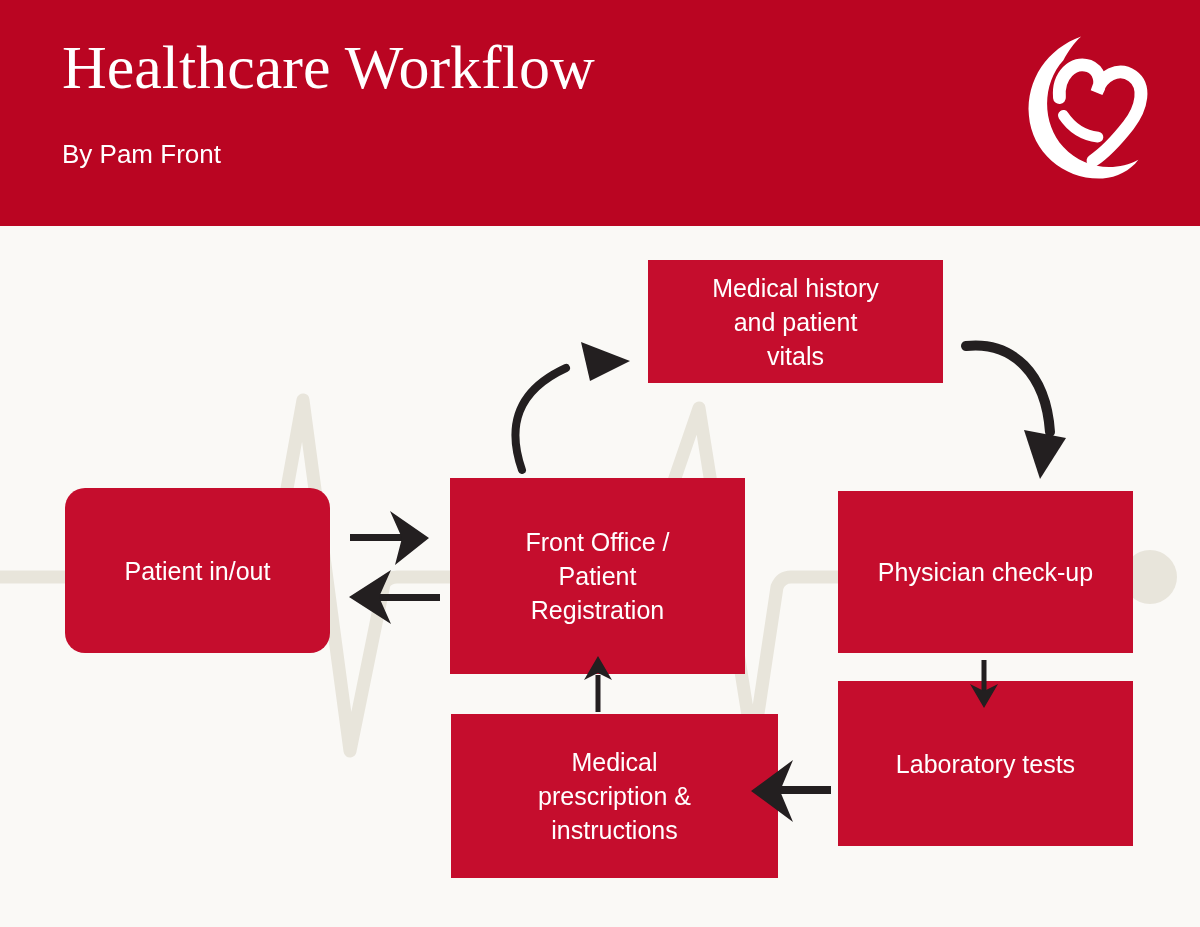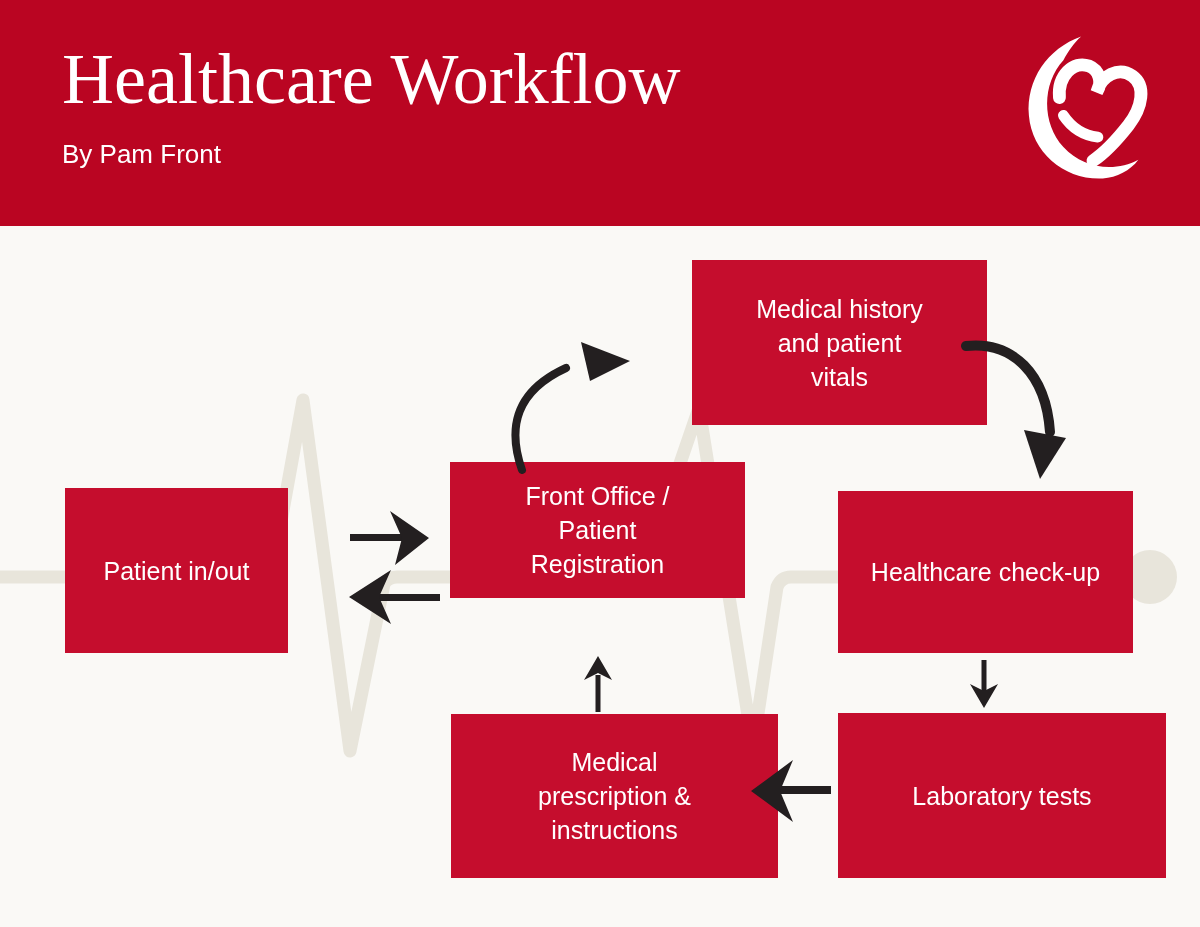--- a/index.html
+++ b/index.html
@@ -22,24 +22,24 @@
   
   #header {
     position: absolute;
     left: 0; top: 0;
     width: 1200px; height: 226px;
     background: var(--header-red);
     z-index: 3;
   }
   #title {
     position: absolute;
-    left: 62px; top: 43px;
+    left: 62px; top: 36px;
     color: var(--text-white);
     font-family: "Liberation Serif", "DejaVu Serif", serif;
-    font-size: 72px;
+    font-size: 62px;
     line-height: 1.0;
     white-space: nowrap;
   }
   #byline {
     position: absolute;
     left: 62px; top: 140px;
     color: var(--text-white);
     font-size: 26px;
     line-height: 1.1;
   }
@@ -69,25 +69,25 @@
     color: var(--text-white);
     display: flex;
     align-items: center;
     justify-content: center;
     text-align: center;
     font-size: 25px;
     line-height: 34px;
     white-space: pre-line;
     z-index: 1;
   }
-  #node-patient       { left: 65px;  top: 488px; width: 223px; height: 165px; }
-  #node-front-office  { left: 450px; top: 462px; width: 295px; height: 136px; }
-  #node-history       { left: 648px; top: 260px; width: 295px; height: 165px; margin-left: 44px; }
+  #node-patient       { left: 65px;  top: 488px; width: 265px; height: 165px; border-radius: 20px; }
+  #node-front-office  { left: 450px; top: 478px; width: 295px; height: 196px; }
+  #node-history       { left: 648px; top: 260px; width: 295px; height: 123px; }
   #node-physician     { left: 838px; top: 491px; width: 295px; height: 162px; }
-  #node-laboratory    { left: 838px; top: 713px; width: 328px; height: 165px; }
+  #node-laboratory    { left: 838px; top: 681px; width: 295px; height: 165px; }
   #node-prescription  { left: 451px; top: 714px; width: 327px; height: 164px; }
   
   #arrows-svg {
     position: absolute;
     left: 0; top: 0;
     z-index: 2;
     pointer-events: none;
   }
   .arr-fill { fill: var(--arrow-black); }
   .arr-stroke {
@@ -128,21 +128,21 @@
     </svg>
   </div>
 
   <div class="node" id="node-patient">Patient in/out</div>
   <div class="node" id="node-front-office">Front Office /
 Patient
 Registration</div>
   <div class="node" id="node-history">Medical history
 and patient
 vitals</div>
-  <div class="node" id="node-physician">Healthcare check-up</div>
+  <div class="node" id="node-physician">Physician check-up</div>
   <div class="node" id="node-laboratory">Laboratory tests</div>
   <div class="node" id="node-prescription">Medical
 prescription &amp;
 instructions</div>
 
   <svg id="arrows-svg" width="1200" height="927" viewBox="0 0 1200 927">
 
     <g>
       <rect class="arr-fill" x="350" y="534" width="52" height="7"></rect>
       <polygon class="arr-fill" points="429,538 390,511 402,538 395,565"></polygon>

